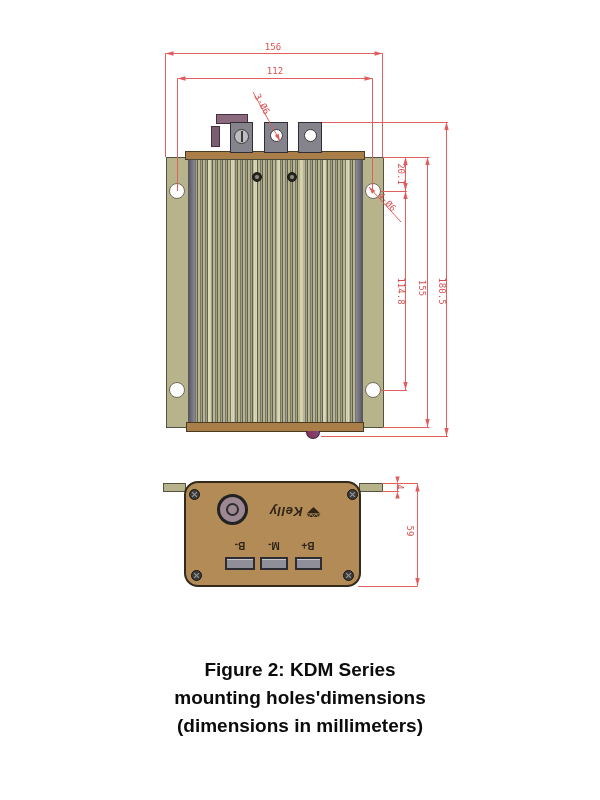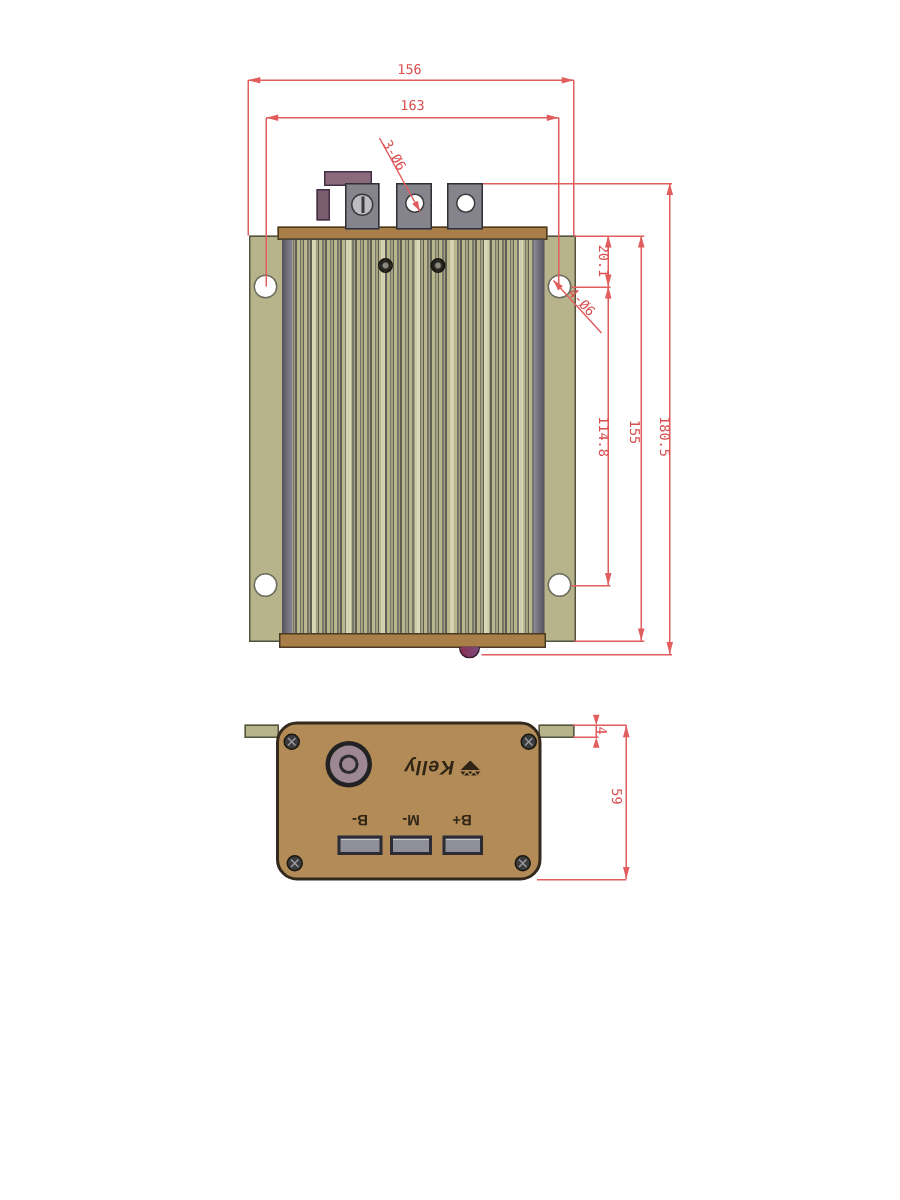--- a/index.html
+++ b/index.html
@@ -167,26 +167,29 @@
       M405.5,191 l-2.2,8 h4.4 z   M405.5,390 l-2.2,-8 h4.4 z
       M427.5,157 l-2.2,8 h4.4 z   M427.5,427 l-2.2,-8 h4.4 z
       M446.5,122 l-2.2,8 h4.4 z   M446.5,436 l-2.2,-8 h4.4 z
       M417.5,483.5 l-2.2,8 h4.4 z M417.5,586 l-2.2,-8 h4.4 z
       M397.5,483.5 l-2.2,-7 h4.4 z M397.5,491.5 l-2.2,7 h4.4 z
       M280,141 L274.8,135.8 L278.6,133.8 z
       M369,187 L372.1,193.7 L375.3,190.7 z"></path>
   </svg>
 
   <div class="dim" style="left:258px;top:42px;width:30px;">156</div>
-  <div class="dim" style="left:260px;top:66px;width:30px;">163</div>
+  <div class="dim" style="left:260px;top:66px;width:30px;">112</div>
   <div class="dim" style="left:248px;top:99px;width:28px;transform:rotate(60deg);">3-Ø6</div>
   <div class="dim" style="left:373px;top:197px;width:28px;transform:rotate(47deg);">4-Ø6</div>
   <div class="dim rot90" style="left:390px;top:169px;width:22px;">20.1</div>
   <div class="dim rot90" style="left:387px;top:286px;width:28px;">114.8</div>
   <div class="dim rot90" style="left:412px;top:283px;width:20px;">155</div>
   <div class="dim rot90" style="left:428px;top:286px;width:28px;">180.5</div>
   <div class="dim rot90" style="left:395px;top:482px;width:10px;">4</div>
   <div class="dim rot90" style="left:403px;top:526px;width:14px;">59</div>
 
   <div id="caption">
+    <div>Figure 2: KDM Series</div>
+    <div>mounting holes'dimensions</div>
+    <div>(dimensions in millimeters)</div>
   </div>
 
 </div>
 
 </body></html>

